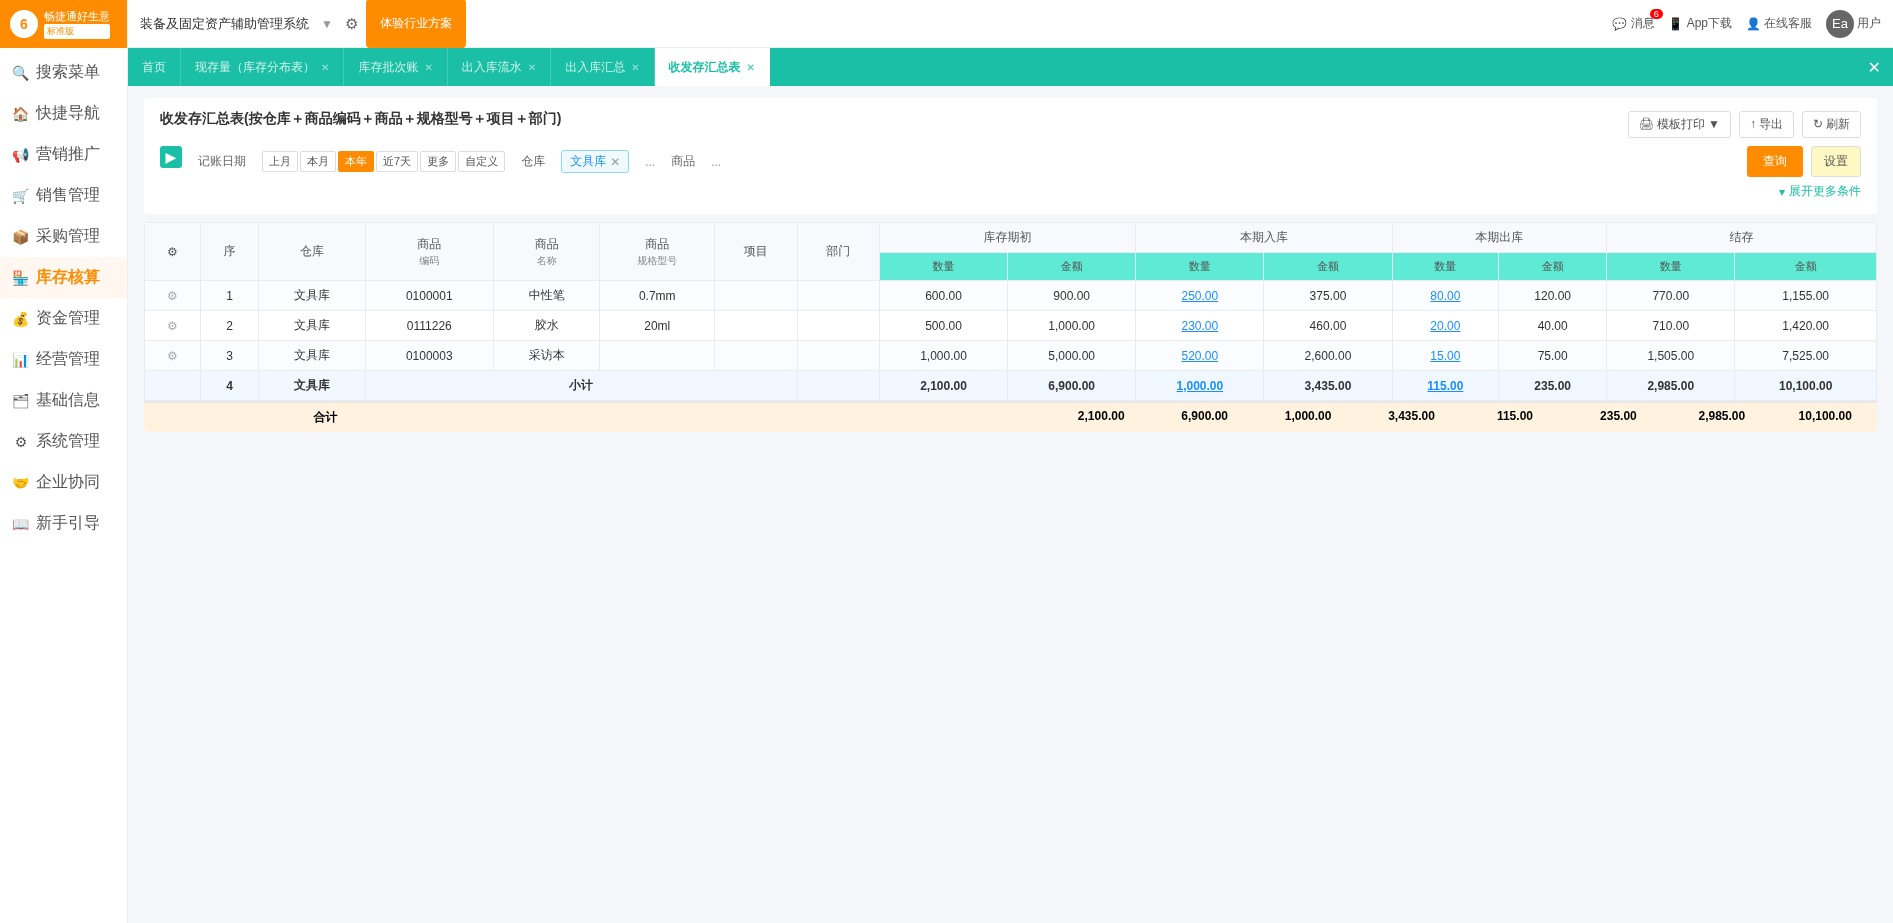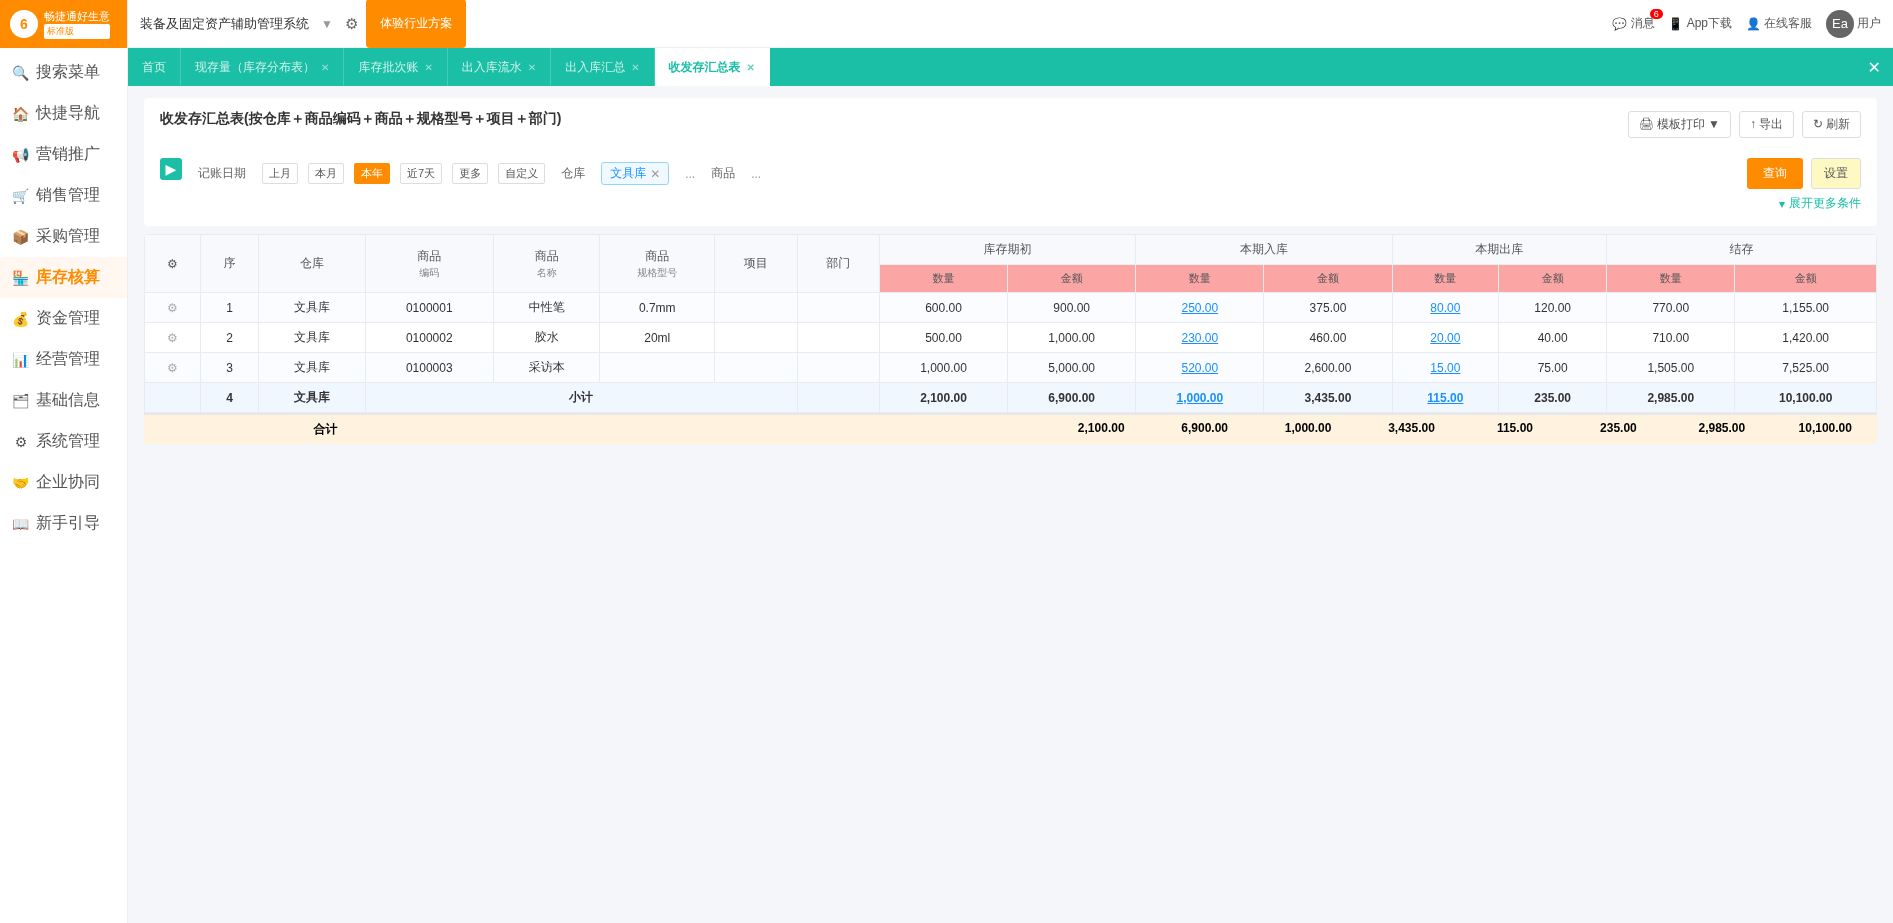--- a/index.html
+++ b/index.html
@@ -34,36 +34,36 @@
     .tab .close { font-size: 10px; margin-left: 2px; opacity: 0.7; }
     .tabbar-close { margin-left: auto; padding: 0 12px; color: #fff; cursor: pointer; font-size: 16px; }
 
     
     .content { flex: 1; overflow-y: auto; padding: 12px 16px; background: #f5f6fa; }
 
     
     .page-header { background: #fff; padding: 12px 16px; margin-bottom: 8px; border-radius: 4px; }
     .page-title { font-size: 14px; font-weight: bold; color: #333; margin-bottom: 10px; }
     .filter-label { color: #666; font-size: 12px; }
-    .date-btns { display: flex; gap: 10px; }
+    .date-btns { display: flex; gap: 2px; }
     .date-btn { padding: 2px 6px; border: 1px solid #ddd; border-radius: 2px; cursor: pointer; color: #555; background: #fff; font-size: 11px; }
     .date-btn.active { background: #ff8c00; color: #fff; border-color: #ff8c00; }
     .warehouse-tag { display: flex; align-items: center; gap: 4px; background: #f0f9ff; border: 1px solid #91d5ff; border-radius: 3px; padding: 2px 8px; color: #1890ff; font-size: 12px; }
     .warehouse-tag .remove { cursor: pointer; color: #999; }
     .more-btn { color: #999; cursor: pointer; }
     .expand-btn { display: flex; align-items: center; gap: 4px; color: #1abfa5; cursor: pointer; font-size: 12px; margin-left: auto; }
     .top-actions-btn { display: flex; align-items: center; gap: 3px; padding: 4px 10px; border: 1px solid #ddd; border-radius: 3px; background: #fff; cursor: pointer; color: #555; font-size: 12px; }
     .query-btn { background: #ff8c00; color: #fff; border: none; padding: 6px 16px; border-radius: 3px; cursor: pointer; font-size: 12px; }
     .settings-btn { background: #fef9c3; color: #555; border: 1px solid #ddd; padding: 6px 12px; border-radius: 3px; cursor: pointer; font-size: 12px; }
 
     
     .table-wrap { background: #fff; border-radius: 4px; overflow: auto; }
     table { width: 100%; border-collapse: collapse; }
     thead tr th { background: #f7f9fc; border: 1px solid #e8ecf0; padding: 6px 8px; text-align: center; color: #555; font-weight: 500; white-space: nowrap; font-size: 12px; }
-    thead tr.subheader th { background: #fca5a5; font-size: 11px; }
+    thead tr.subheader th { background: #5eead4; font-size: 11px; }
     tbody tr td { border: 1px solid #e8ecf0; padding: 6px 8px; text-align: center; color: #333; font-size: 12px; white-space: nowrap; }
     tbody tr:nth-child(odd) { background: #fafcff; }
     tbody tr:nth-child(even) { background: #fff; }
     tbody tr.subtotal td { font-weight: bold; background: #f0f7ff; }
     .link-style { color: #1890ff; text-decoration: underline; cursor: pointer; }
 
     
     ::-webkit-scrollbar { width: 4px; height: 4px; }
     ::-webkit-scrollbar-thumb { background: #ccc; border-radius: 2px; }
 
@@ -190,21 +190,21 @@
     <div class="tab active">
       <span>收发存汇总表</span>
       <span class="close">✕</span>
     </div>
     <div class="tabbar-close">✕</div>
   </div>
 
   <div class="content">
 
     <div class="page-header">
-      <div style="display:flex;align-items:center;margin-bottom:20px;">
+      <div style="display:flex;align-items:center;margin-bottom:8px;">
         <div class="page-title">收发存汇总表(按仓库＋商品编码＋商品＋规格型号＋项目＋部门)</div>
         <div class="header-actions">
           <button class="top-actions-btn">
             <span>🖨</span>
             <span>模板打印</span>
             <span>▼</span>
           </button>
           <button class="top-actions-btn">
             <span>↑</span>
             <span>导出</span>
@@ -300,21 +300,21 @@
     <td>375.00</td>
     <td class="link-style">80.00</td>
     <td>120.00</td>
     <td>770.00</td>
     <td>1,155.00</td>
   </tr>
             <tr>
     <td style="color:#aaa;">⚙</td>
     <td>2</td>
     <td>文具库</td>
-    <td>0100002</td>
+    <td>0111226</td>
     <td>胶水</td>
     <td>20ml</td>
     <td></td>
     <td></td>
     <td>500.00</td>
     <td>1,000.00</td>
     <td class="link-style">230.00</td>
     <td>460.00</td>
     <td class="link-style">20.00</td>
     <td>40.00</td>

